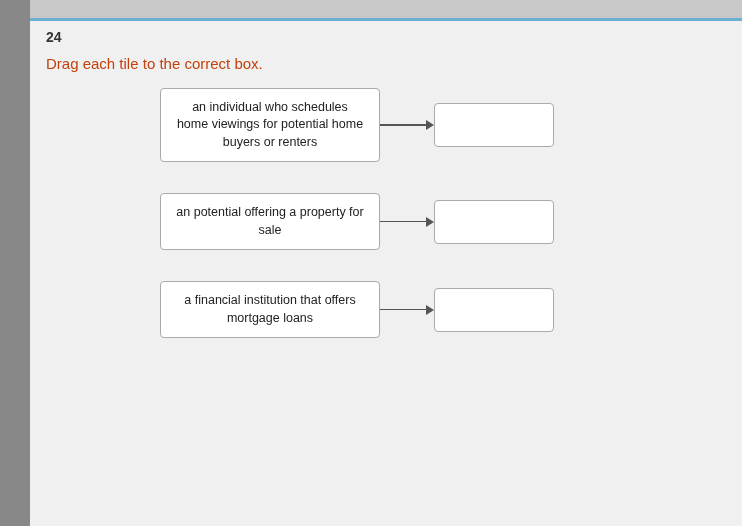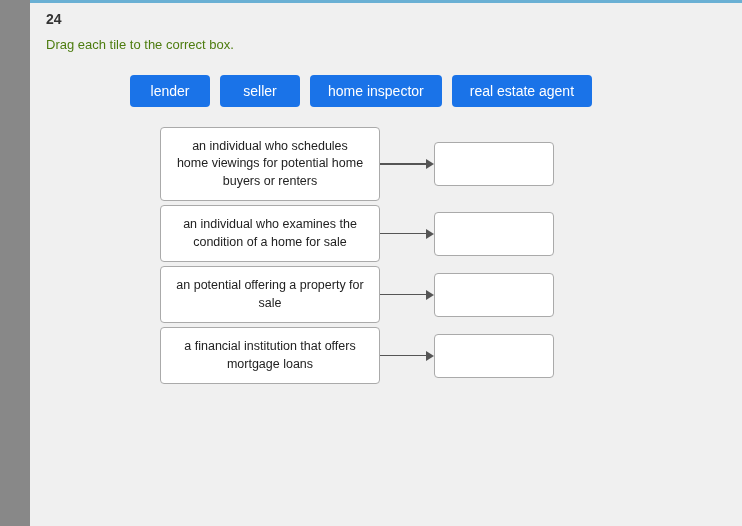--- a/index.html
+++ b/index.html
@@ -14,32 +14,33 @@
       align-items: stretch;
     }
 
     .main-panel {
       background: #f0f0f0;
       flex: 1;
       display: flex;
       flex-direction: column;
       border-top: 3px solid #6ab0d4;
       position: relative;
+      margin-top: 18px;
     }
 
     .question-number {
       font-size: 14px;
       font-weight: bold;
       padding: 8px 16px 4px 16px;
       color: #333;
     }
 
     .instructions {
-      font-size: 13px;
-      color: #4d7c0f;
+      font-size: 15px;
+      color: #c2410c;
       padding: 4px 16px 2px 16px;
       line-height: 1.5;
     }
 
     .tiles-row {
       display: flex;
       flex-direction: row;
       gap: 10px;
       padding: 18px 16px 10px 100px;
       align-items: center;
@@ -54,21 +55,21 @@
       font-weight: 500;
       cursor: grab;
       user-select: none;
       text-align: center;
       min-width: 80px;
     }
 
     .matching-area {
       display: flex;
       flex-direction: column;
-      gap: 4px;
+      gap: 31px;
       padding: 10px 16px 10px 130px;
     }
 
     .match-row {
       display: flex;
       flex-direction: row;
       align-items: center;
       gap: 0;
     }
 
@@ -126,46 +127,32 @@
   </style>
 </head>
 <body>
 
 <div class="left-panel"></div>
 
 <div class="main-panel">
   <div class="question-number">24</div>
   <div class="instructions">Drag each tile to the correct box.</div>
 
-  <div class="tiles-row">
-    <div class="tile">lender</div>
-    <div class="tile">seller</div>
-    <div class="tile">home inspector</div>
-    <div class="tile">real estate agent</div>
-  </div>
 
   <div class="matching-area">
 
     <div class="match-row">
       <div class="description-box">an individual who schedules home viewings for potential home buyers or renters</div>
       <div class="arrow-connector">
         <div class="arrow-line"></div>
         <div class="arrow-head"></div>
       </div>
       <div class="answer-box"></div>
     </div>
 
-    <div class="match-row">
-      <div class="description-box">an individual who examines the condition of a home for sale</div>
-      <div class="arrow-connector">
-        <div class="arrow-line"></div>
-        <div class="arrow-head"></div>
-      </div>
-      <div class="answer-box"></div>
-    </div>
 
     <div class="match-row">
       <div class="description-box">an potential offering a property for sale</div>
       <div class="arrow-connector">
         <div class="arrow-line"></div>
         <div class="arrow-head"></div>
       </div>
       <div class="answer-box"></div>
     </div>
 

